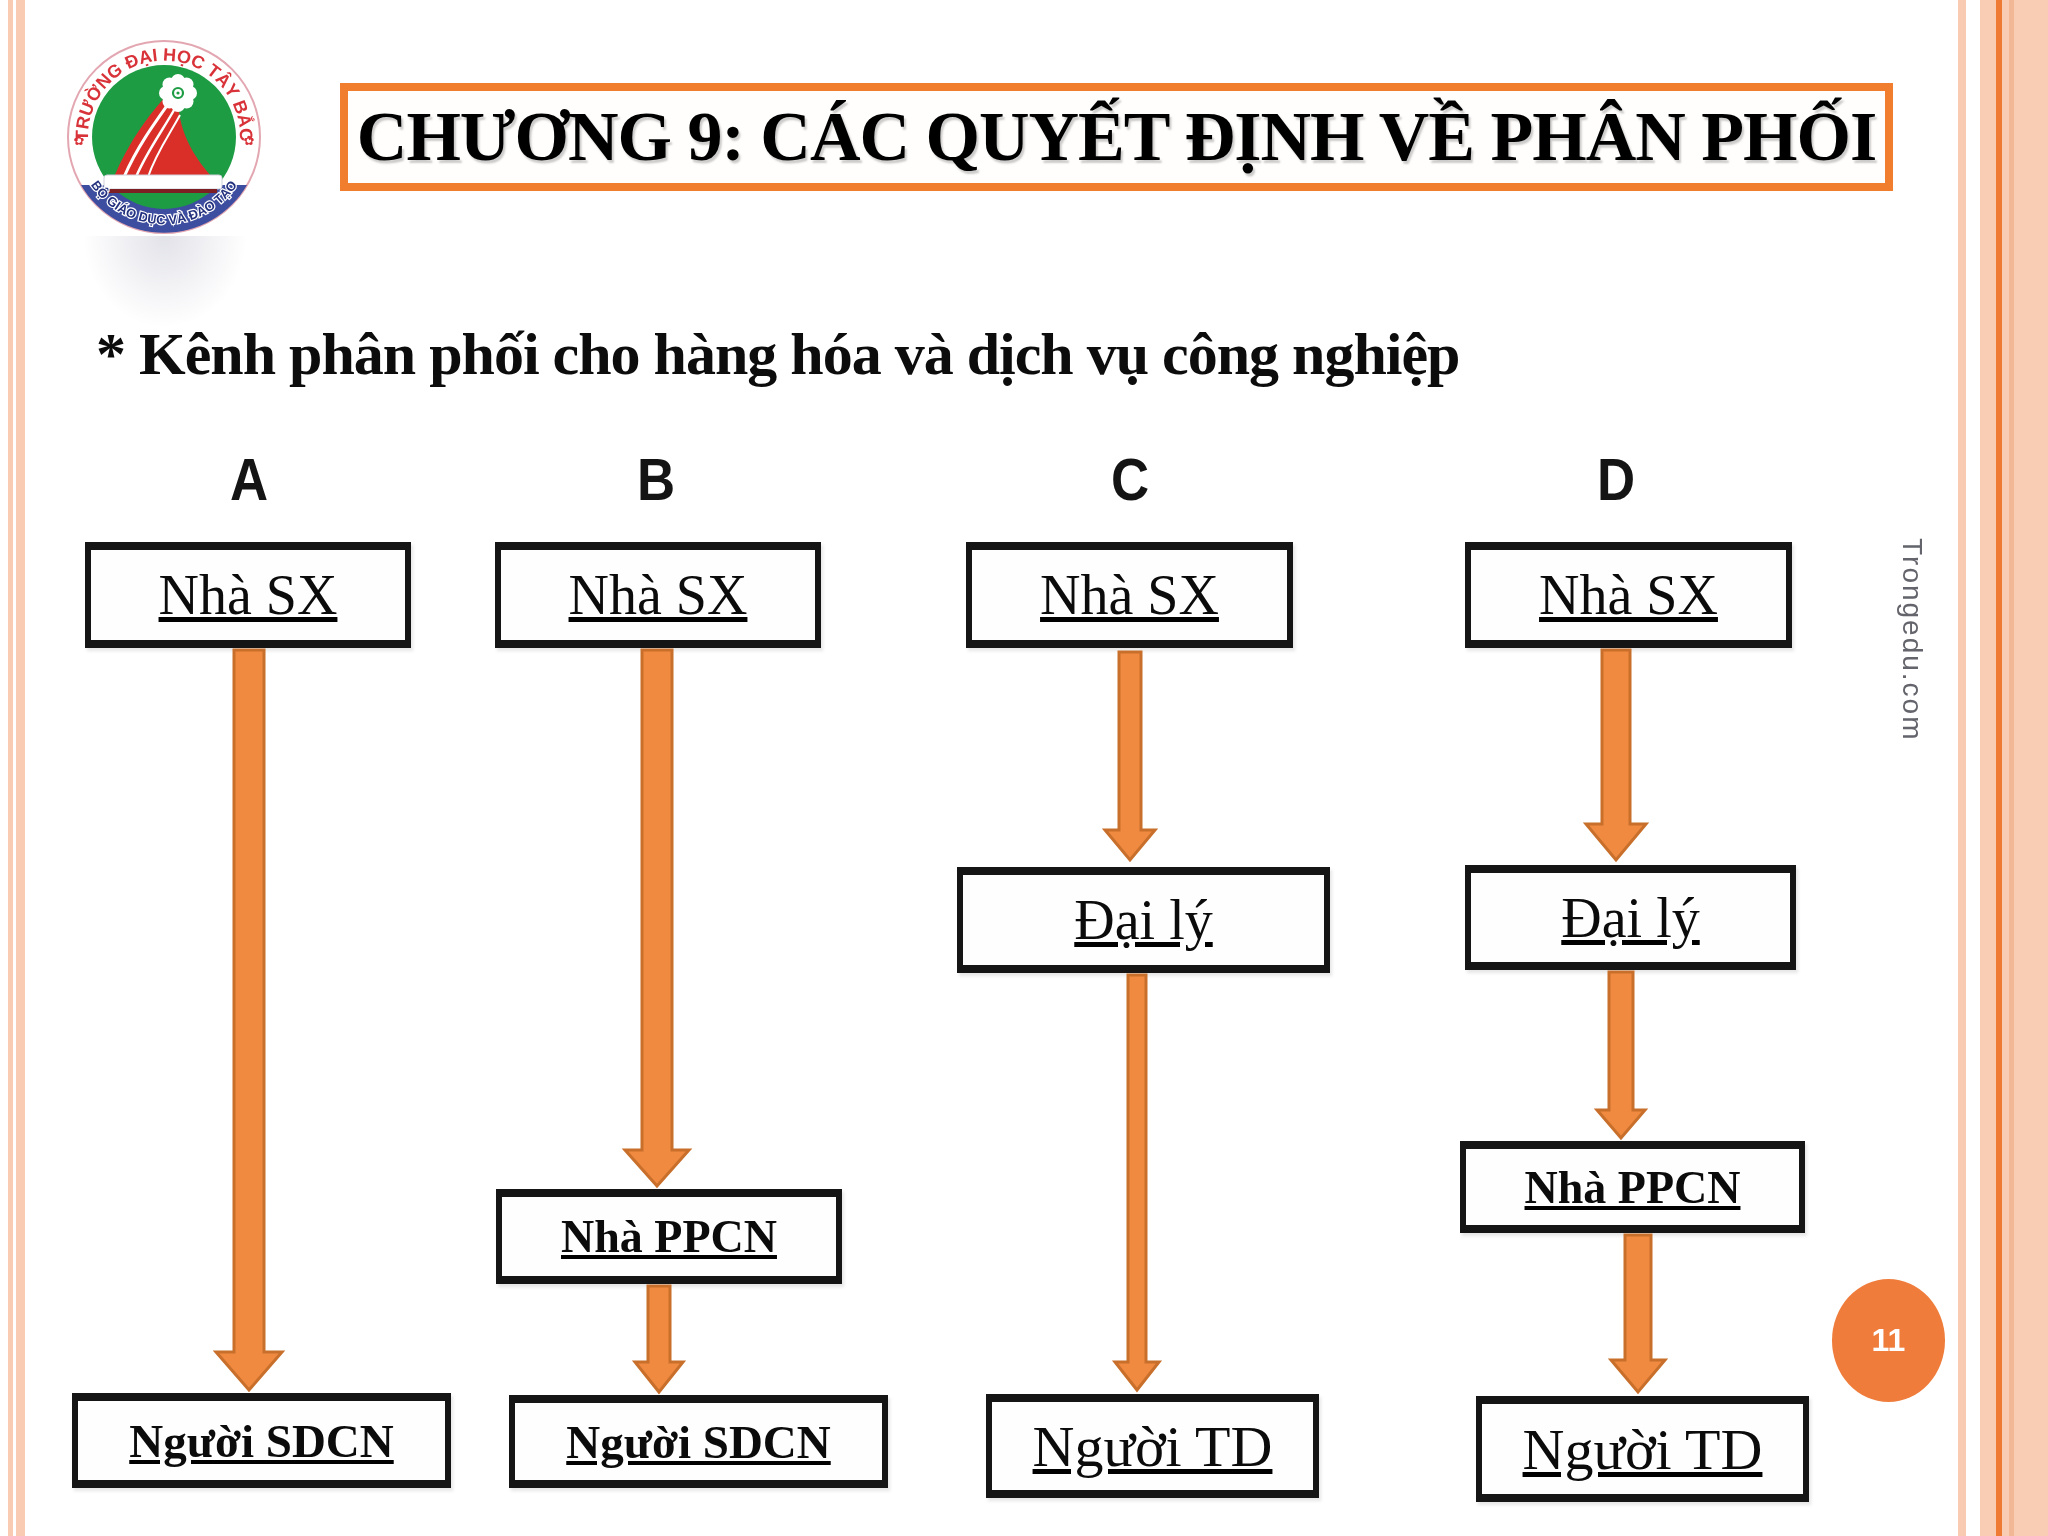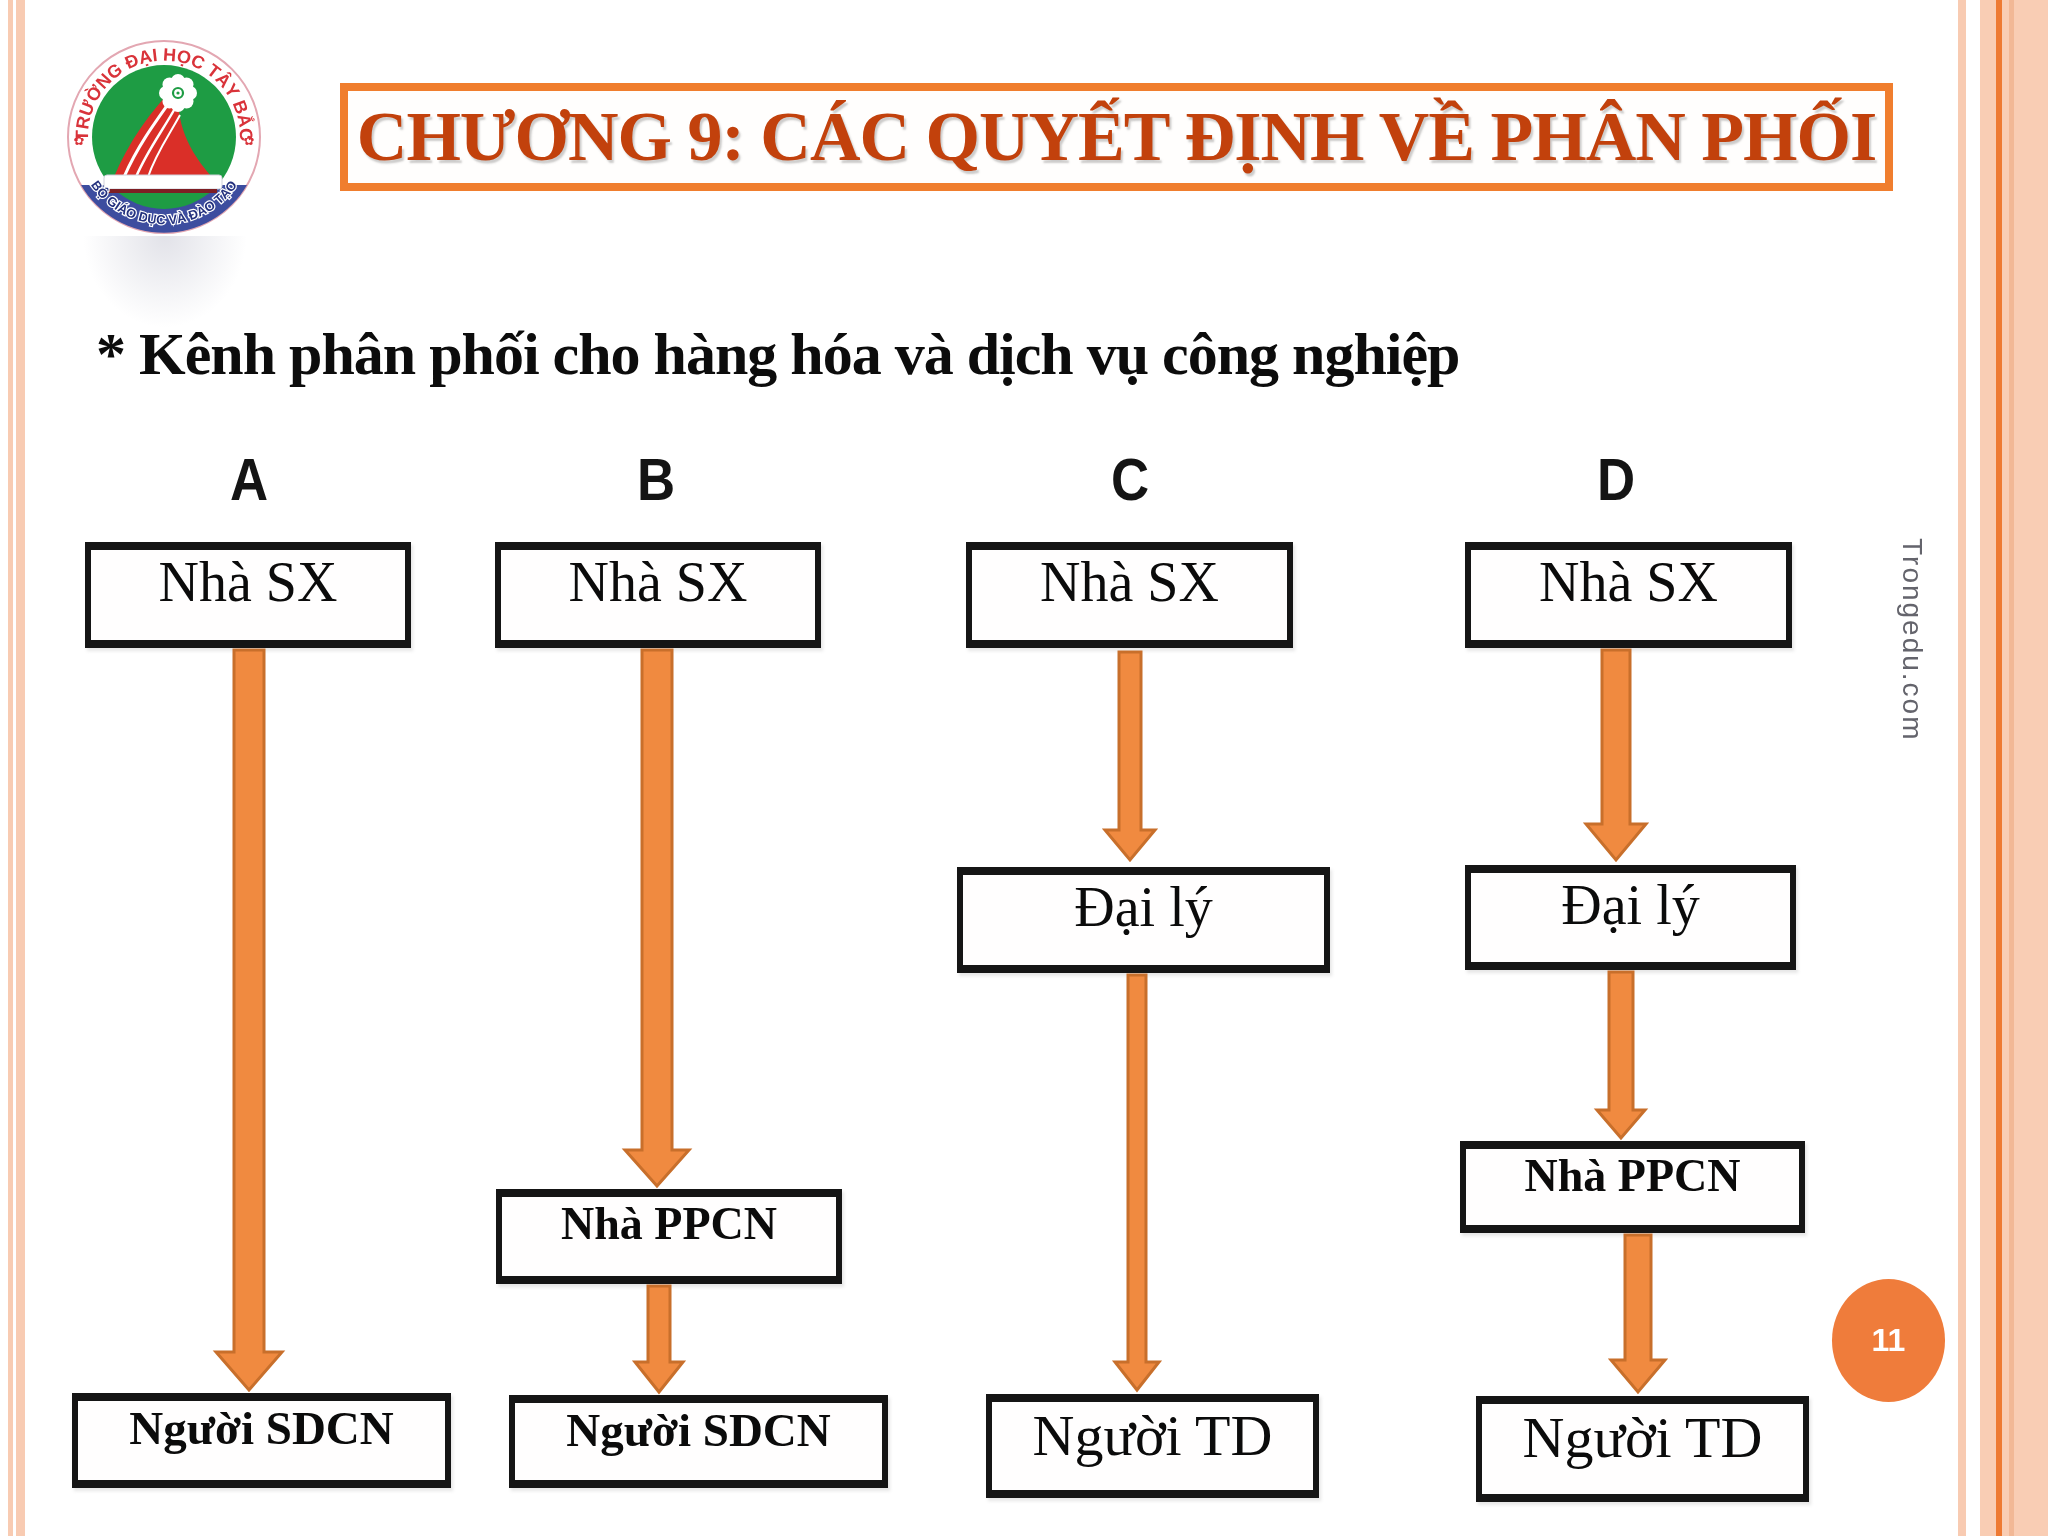--- a/index.html
+++ b/index.html
@@ -8,38 +8,39 @@
     font-family:"Liberation Serif","DejaVu Serif",serif;
   }
   .vstripe{position:absolute;top:0;height:1536px;}
   
   .title-box{
     position:absolute;left:340px;top:83px;width:1553px;height:108px;
     box-sizing:border-box;border:8px solid #F07E2E;background:#fffefd;
     display:flex;align-items:center;justify-content:center;
   }
   .title-text{
-    font-weight:bold;font-size:70px;color:#c2410c;white-space:nowrap;
+    font-weight:bold;font-size:70px;color:#000000;white-space:nowrap;
     letter-spacing:-1px;text-shadow:2px 3px 2px rgba(110,110,110,.35);
   }
   .subtitle{
     position:absolute;left:96px;top:320px;font-weight:bold;font-size:60px;
     letter-spacing:-1px;white-space:nowrap;color:#0c0c0c;
   }
   
   .col-label{
     position:absolute;font-family:"Liberation Sans","DejaVu Sans",sans-serif;
     font-weight:bold;font-size:60px;color:#141414;
     transform:translateX(-50%) scaleX(.88);
   }
   .node{
     position:absolute;box-sizing:border-box;background:#fffefe;
     border-style:solid;border-color:#151515;border-width:8px 6px;
-    display:flex;align-items:flex-start;justify-content:center;
+    display:flex;align-items:center;justify-content:center;
     box-shadow:2px 3px 3px rgba(160,160,160,.25);
+    text-decoration:underline;
   }
   .node span{white-space:nowrap;color:#0b0b0b;}
   #arrow-svg{position:absolute;left:0;top:0;}
   
   .watermark{
     position:absolute;left:1896px;top:538px;writing-mode:vertical-rl;
     font-family:"Liberation Sans","DejaVu Sans",sans-serif;font-size:28px;
     color:#64646C;letter-spacing:2px;
   }
   .page-circle{

